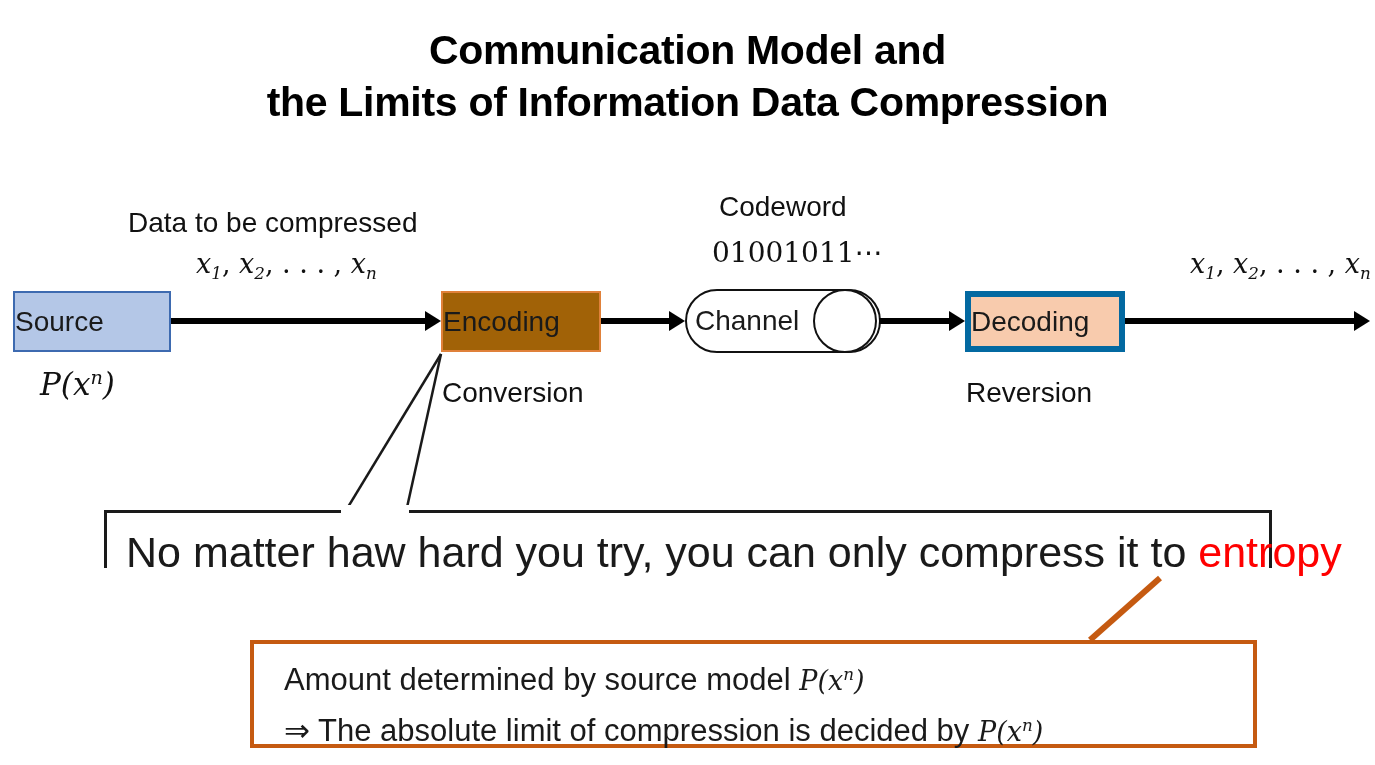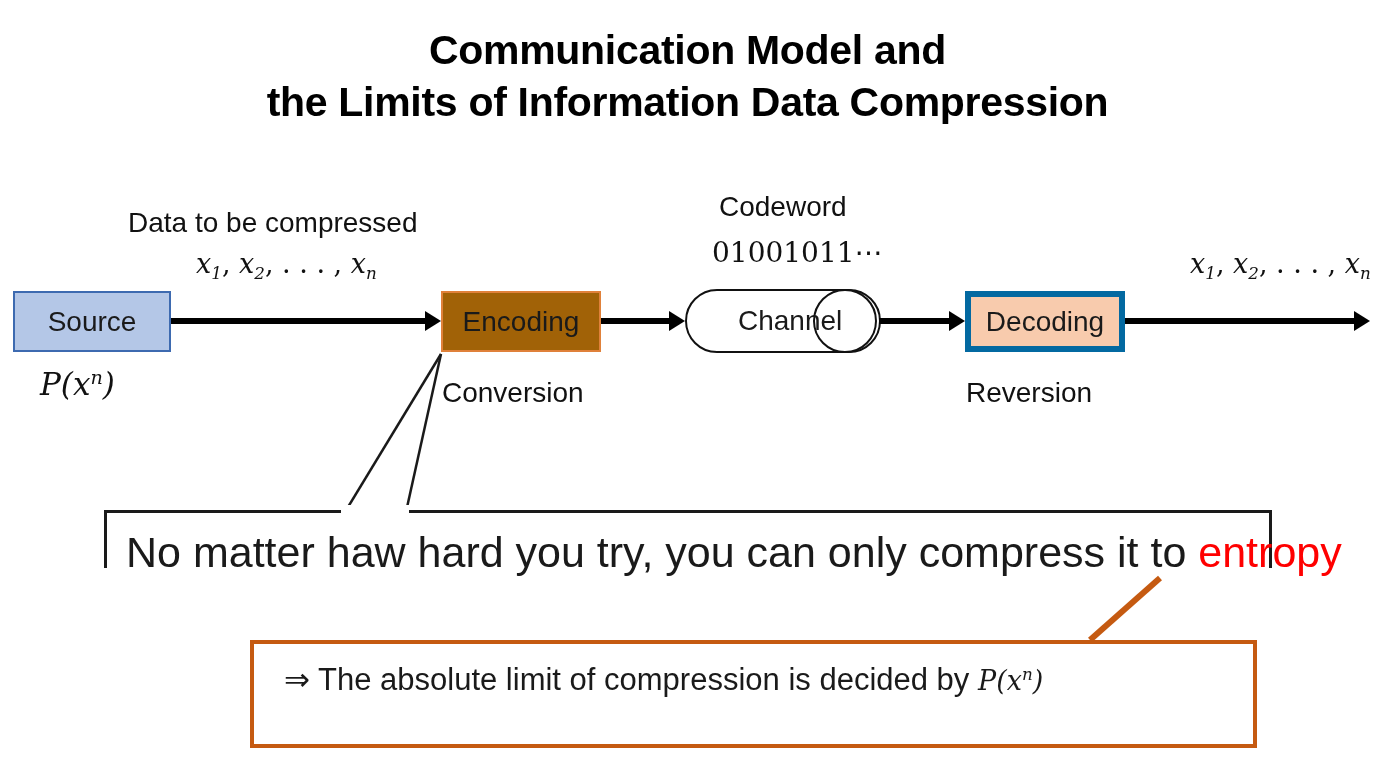--- a/index.html
+++ b/index.html
@@ -55,21 +55,21 @@
     font-size: 0.62em;
     font-style: italic;
   }
   .mathy .op { font-style: normal; }
 
   
   .proc-box {
     position: absolute;
     display: flex;
     align-items: center;
-    justify-content: center;
+    justify-content: flex-start;
     box-sizing: border-box;
     font-size: 28px;
     color: #1a1a1a;
     white-space: nowrap;
   }
   #box-source {
     left: 13px;  top: 291px;  width: 158px; height: 61px;
     background: #b4c7e7;
     border: 2px solid #3d6ab0;
   }
@@ -96,21 +96,21 @@
   #channel-circle {
     position: absolute; left: 128px; top: 0px; width: 64px; height: 64px;
     box-sizing: border-box;
     border: 2px solid #111111;
     border-radius: 50%;
     background: #ffffff;
   }
   #channel-label {
     position: absolute; left: 10px; top: 0; height: 64px;
     display: flex; align-items: center;
-    font-size: 28px; color: #1a1a1a; white-space: nowrap; margin-left: 43px;
+    font-size: 28px; color: #1a1a1a; white-space: nowrap;
   }
 
   
   .arrow-line {
     position: absolute;
     height: 6px;
     background: #000000;
     top: 318px;
   }
   .arrow-head {
@@ -244,15 +244,18 @@
 
 <div id="bracket"></div>
 <div id="bracket-gap"></div>
 
 <div id="statement">
   <span>No matter haw hard you try, you can only compress it to </span><span class="kw-entropy">entropy</span>
 </div>
 
 <div id="callout-box">
   <div class="callout-line">
+    <span>Amount determined by source model </span><span class="inline-math"><span>P(x</span><sup>n</sup><span>)</span></span>
+  </div>
+  <div class="callout-line">
     <span>⇒ The absolute limit of compression is decided by </span><span class="inline-math"><span>P(x</span><sup>n</sup><span>)</span></span>
   </div>
 </div>
 
 </body></html>

